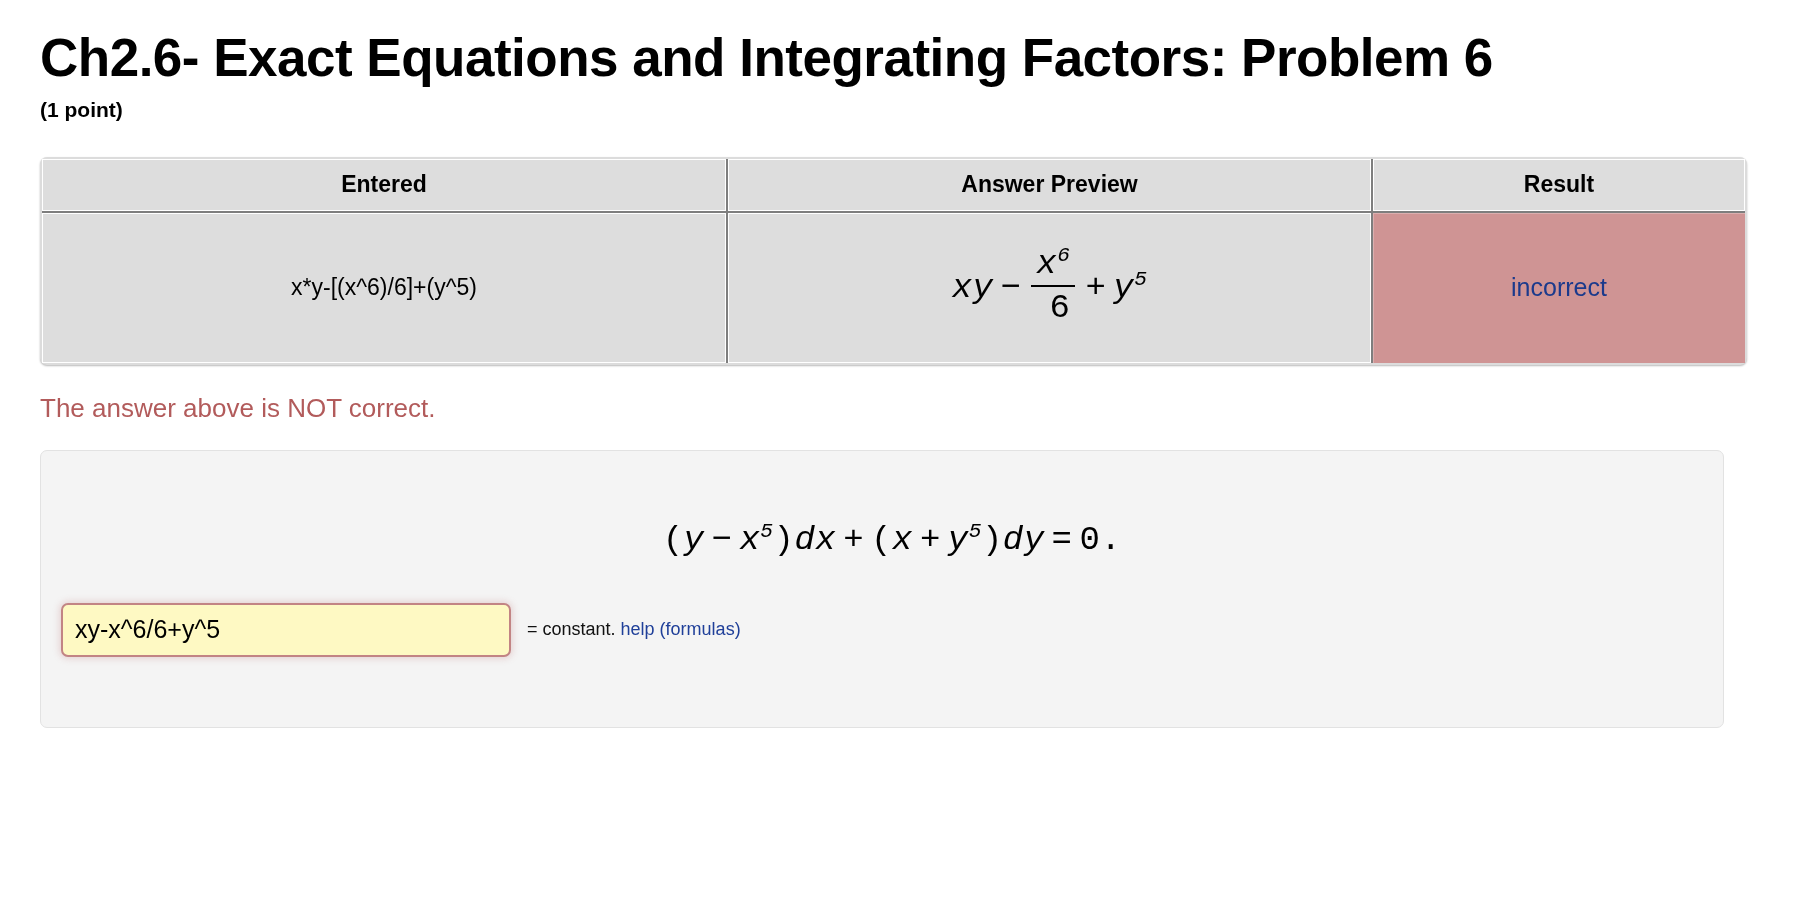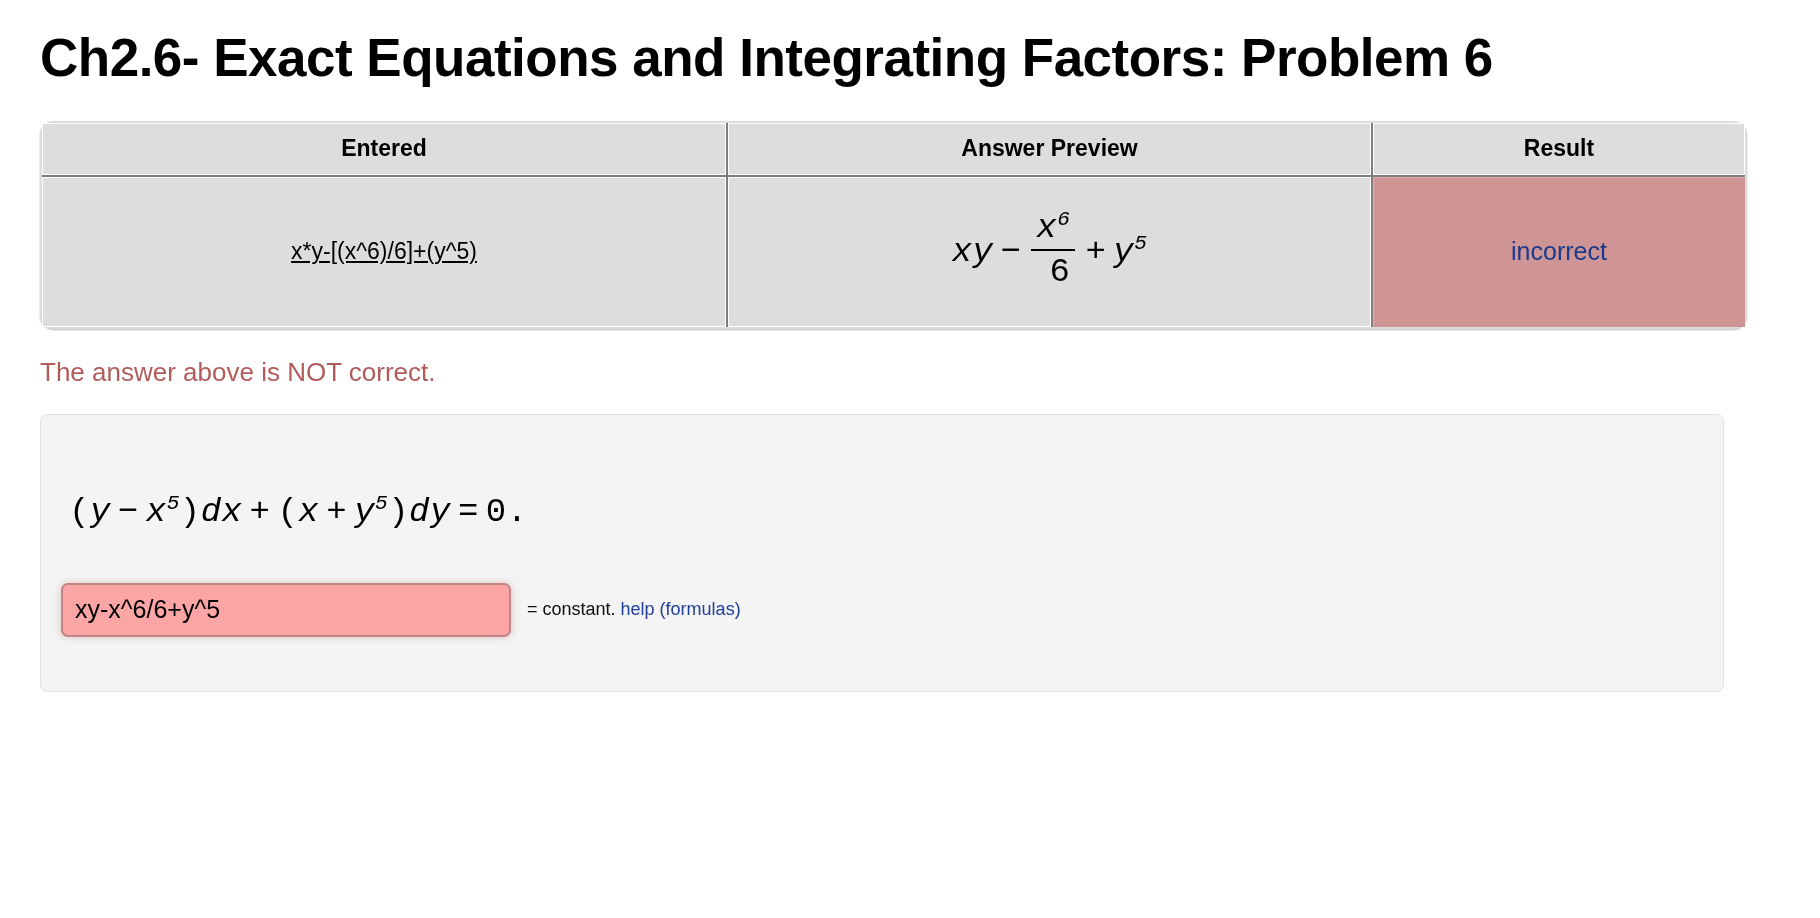--- a/index.html
+++ b/index.html
@@ -54,21 +54,21 @@
 
   .results-table-wrap {
     margin-top: 35px;
     width: 1667px;
   }
   table.results-table {
     width: 100%;
     border-collapse: separate;
     border-spacing: 0;
     border: 2px solid #dcdcdc;
-    border-radius: 14px;
+    border-radius: 7px;
     background: #84cc16;
     box-shadow: 0 1px 2px rgba(0,0,0,0.28);
     table-layout: fixed;
   }
   table.results-table th,
   table.results-table td {
     background: #dddddd;
     text-align: center;
     vertical-align: middle;
     font-size: 23px;
@@ -93,21 +93,20 @@
     height: 150px;
     padding: 0 6px;
   }
   .col-entered   { width: 672px; }
   .col-preview   { width: 631px; }
   .col-result    { width: 360px; }
 
   .entered-text {
     font-size: 23px;
     color: #000;
-    text-decoration: underline;
   }
 
   
   .math {
     font-family: Liberation Mono, monospace;
     font-style: italic;
     color: #000;
     white-space: nowrap;
     font-size: 34px;
     letter-spacing: 0.5px;
@@ -175,37 +174,38 @@
     padding: 28px 0 40px 20px;
     min-height: 278px;
   }
   .problem-statement {
     font-size: 25px;
     color: #111;
     margin: 0;
     padding: 0 0 0 3px;
   }
   .problem-equation {
-    margin: 8px;
+    margin: 0;
     padding: 40px 0 0 0;
     font-size: 33px;
+    text-align: center;
   }
   .answer-row {
     display: flex;
     align-items: center;
     padding-top: 44px;
   }
   input.answer-input {
     width: 450px;
     height: 54px;
     box-sizing: border-box;
     font-family: "Liberation Sans", sans-serif;
     font-size: 25px;
     color: #000;
-    background: #fca5a5;
+    background: #fef9c3;
     border: 2px solid #c28484;
     border-radius: 7px;
     padding: 0 12px;
     outline: none;
     box-shadow: 0 0 6px 2px rgba(200,140,140,0.30);
   }
   .answer-suffix {
     font-size: 18px;
     color: #111;
     padding-left: 16px;
@@ -217,20 +217,21 @@
     cursor: pointer;
   }
 </style>
 </head>
 <body>
 
 <div class="page">
 
   <h1 class="problem-title">Ch2.6- Exact Equations and Integrating Factors: Problem 6</h1>
 
+  <div class="point-value">(1 point)</div>
 
 
   <div class="results-table-wrap">
     <table class="results-table">
       <thead>
         <tr>
           <th class="col-entered">Entered</th>
           <th class="col-preview">Answer Preview</th>
           <th class="col-result">Result</th>
         </tr>

